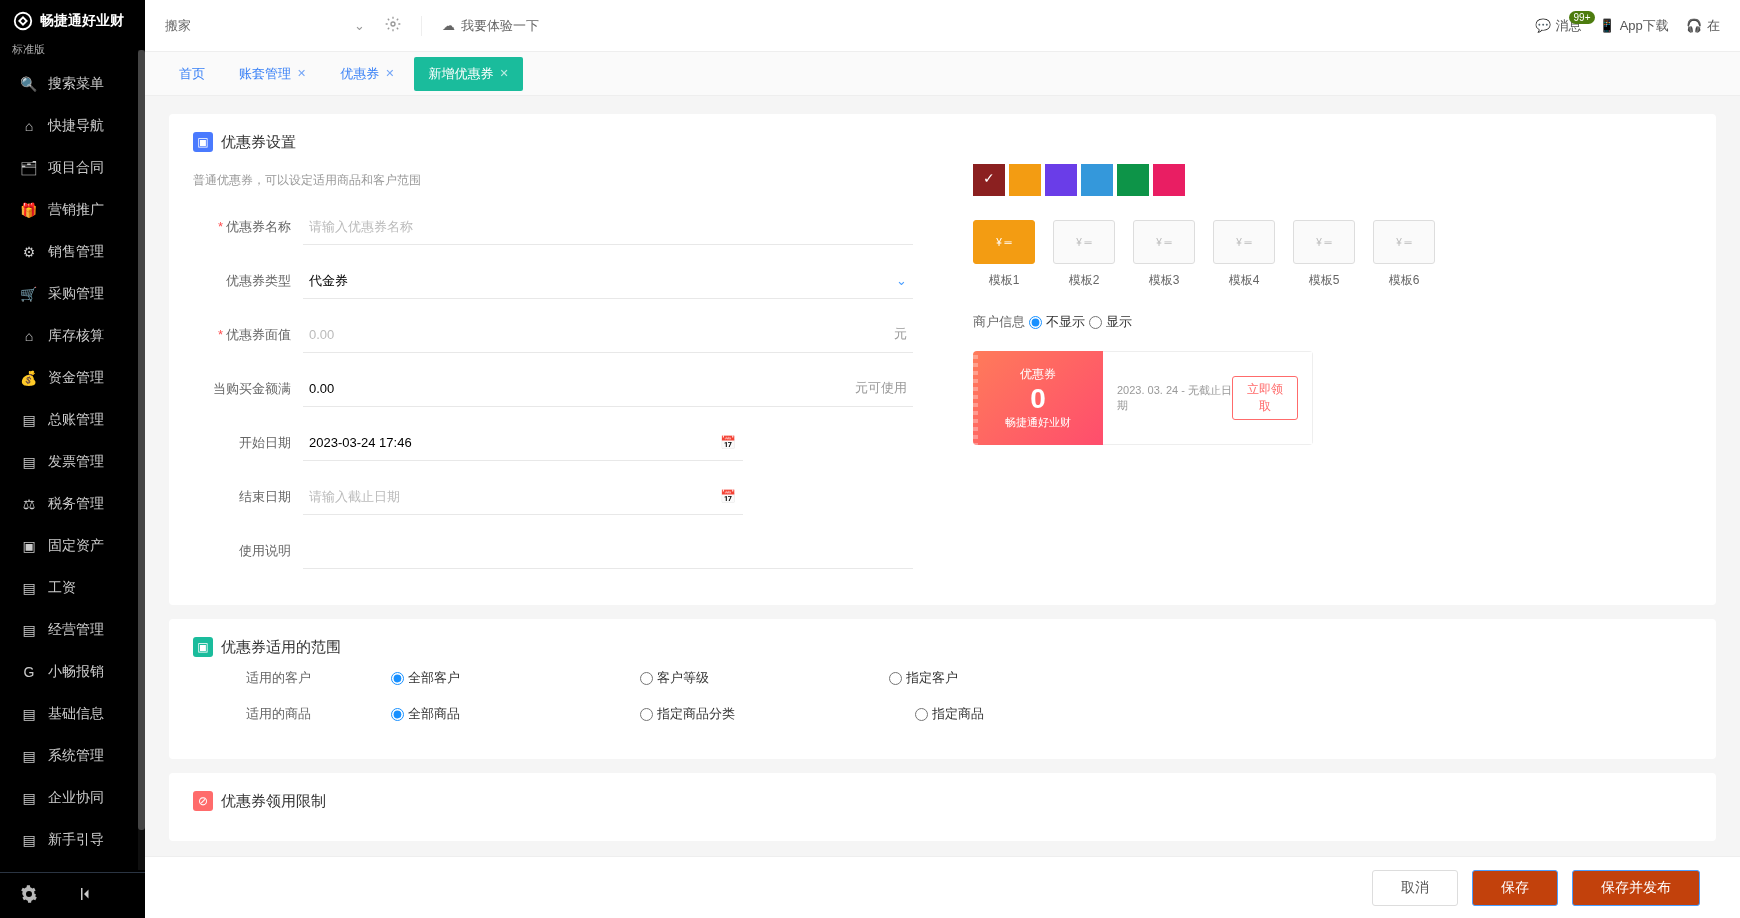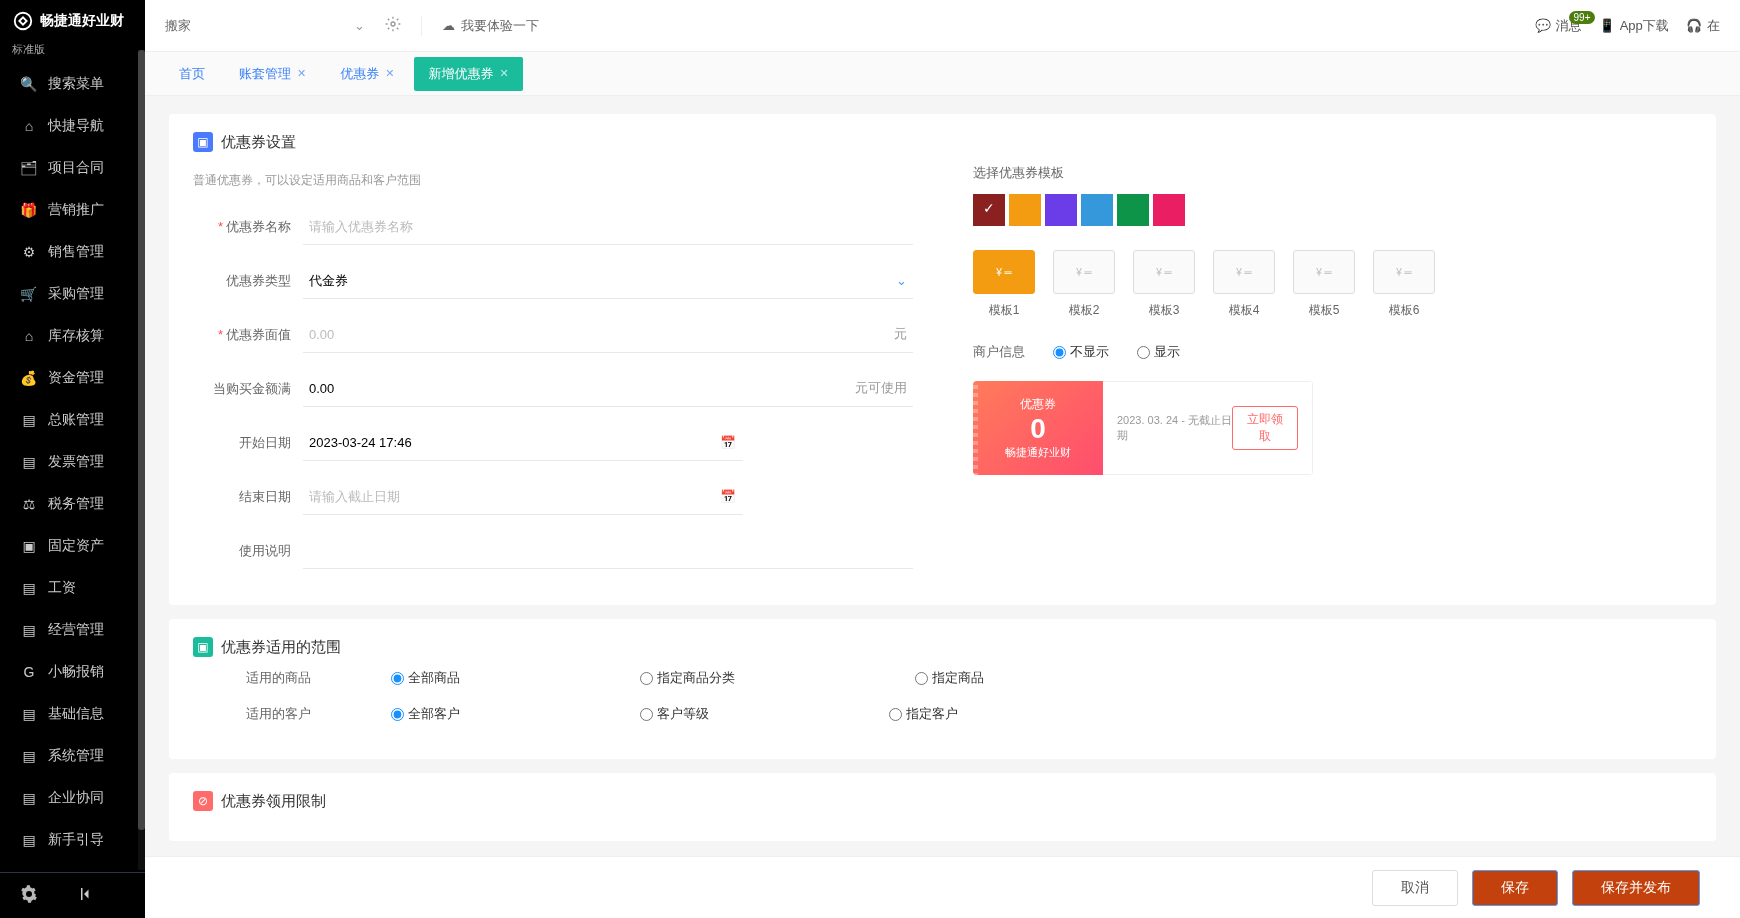--- a/index.html
+++ b/index.html
@@ -66,21 +66,21 @@
     .swatch.selected::after { content: '✓'; color: #fff; position: absolute; top: 6px; left: 10px; font-size: 14px; }
     .sw1 { background: #8b2020; } .sw2 { background: #f39c12; } .sw3 { background: #6a3de8; }
     .sw4 { background: #3498db; } .sw5 { background: #0d9448; } .sw6 { background: #e91e63; }
     
     .templates { display: flex; gap: 18px; margin-bottom: 24px; }
     .template { display: flex; flex-direction: column; align-items: center; gap: 8px; cursor: pointer; }
     .tpl-box { width: 62px; height: 44px; border: 1px solid #ddd; border-radius: 3px; display: flex; align-items: center; justify-content: center; background: #fafafa; color: #bbb; font-size: 10px; }
     .tpl-box.active { background: #f39c12; border-color: #f39c12; color: #fff; }
     .tpl-label { font-size: 12px; color: #666; }
     
-    .merchant-row { display: flex; align-items: center; gap: 28px; margin-bottom: 20px; }
+    .merchant-row { display: flex; align-items: center; gap: 4px; margin-bottom: 20px; }
     .merchant-row .lbl { color: #666; font-size: 13px; }
     .radio { display: flex; align-items: center; gap: 4px; cursor: pointer; }
     .radio input { accent-color: #1890ff; }
     
     .coupon-preview { display: flex; border-radius: 4px; overflow: hidden; height: 94px; margin-bottom: 18px; max-width: 340px; }
     .cp-left { background: linear-gradient(135deg, #ff7b5a, #ff4d6d); color: #fff; width: 130px; padding: 8px; display: flex; flex-direction: column; align-items: center; justify-content: center; position: relative; }
     .cp-left::before { content: ''; position: absolute; left: -1px; top: 0; bottom: 0; width: 6px; background: repeating-linear-gradient(180deg, transparent 0 4px, #fff 4px 8px); opacity: 0.3; }
     .cp-title { font-size: 12px; } .cp-value { font-size: 28px; font-weight: bold; } .cp-cond { font-size: 11px; }
     .cp-right { flex: 1; background: #fff; border: 1px solid #eee; border-left: none; padding: 10px 14px; display: flex; align-items: center; justify-content: space-between; }
     .cp-dates { font-size: 11px; color: #999; }
@@ -298,21 +298,20 @@
                 <input class="input" placeholder="请输入截止日期" style="">
                 <span class="cal-icon">📅</span>
               </div>
             </div>
             <div class="form-row">
               <div class="form-label"><span>使用说明</span></div>
               <div class="form-control"><input class="input" style=""></div>
             </div>
           </div>
           <div class="form-right">
-            <div class="right-label">选择优惠券模板</div>
             <div class="color-swatches">
               <div class="swatch sw1 selected"></div>
               <div class="swatch sw2"></div>
               <div class="swatch sw3"></div>
               <div class="swatch sw4"></div>
               <div class="swatch sw5"></div>
               <div class="swatch sw6"></div>
             </div>
             <div class="templates" id="templates">
                 <div class="template">
@@ -370,50 +369,50 @@
         </div>
       </div>
 
       <div class="section">
         <div class="section-title">
           <span class="section-icon si-green">▣</span>
           <span>优惠券适用的范围</span>
         </div>
         <div id="scope-rows">
             <div class="scope-row">
+              <div class="scope-label">适用的客户</div>
+              <div class="scope-options">
+                <label class="radio">
+                  <input type="radio" name="scope1" checked="" style="">
+                  <span>全部客户</span>
+                </label>
+                <label class="radio">
+                  <input type="radio" name="scope1" style="">
+                  <span>客户等级</span>
+                </label>
+                <label class="radio">
+                  <input type="radio" name="scope1" style="">
+                  <span>指定客户</span>
+                </label>
+              </div>
+            </div>
+            <div class="scope-row">
               <div class="scope-label">适用的商品</div>
               <div class="scope-options">
                 <label class="radio">
                   <input type="radio" name="scope0" checked="" style="">
                   <span>全部商品</span>
                 </label>
                 <label class="radio">
                   <input type="radio" name="scope0" style="">
                   <span>指定商品分类</span>
                 </label>
                 <label class="radio">
                   <input type="radio" name="scope0" style="">
                   <span>指定商品</span>
-                </label>
-              </div>
-            </div>
-            <div class="scope-row">
-              <div class="scope-label">适用的客户</div>
-              <div class="scope-options">
-                <label class="radio">
-                  <input type="radio" name="scope1" checked="" style="">
-                  <span>全部客户</span>
-                </label>
-                <label class="radio">
-                  <input type="radio" name="scope1" style="">
-                  <span>客户等级</span>
-                </label>
-                <label class="radio">
-                  <input type="radio" name="scope1" style="">
-                  <span>指定客户</span>
                 </label>
               </div>
             </div>
           </div>
       </div>
 
       <div class="section">
         <div class="section-title">
           <span class="section-icon si-red">⊘</span>
           <span>优惠券领用限制</span>

